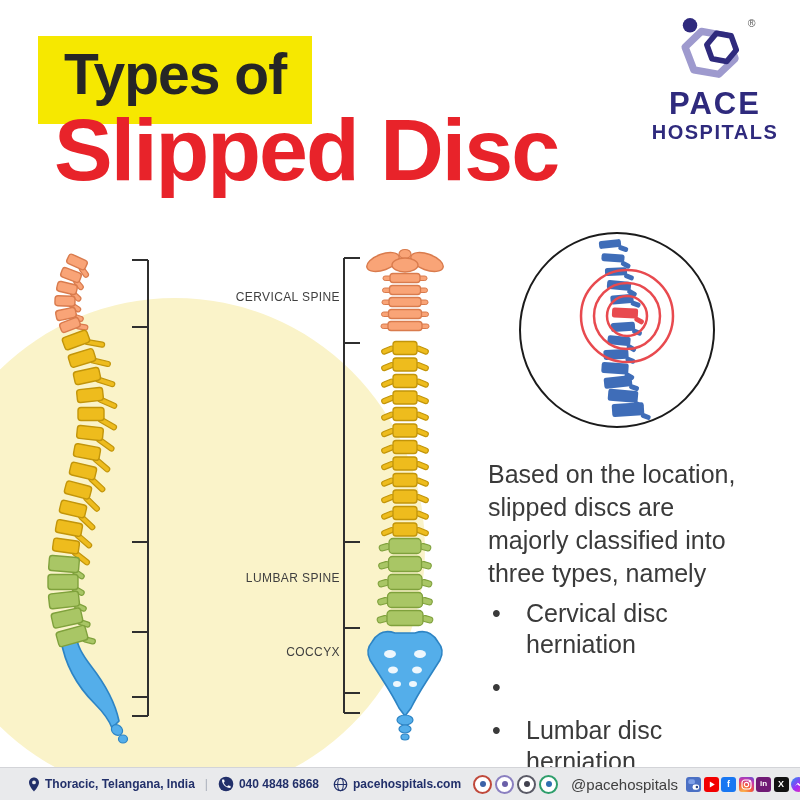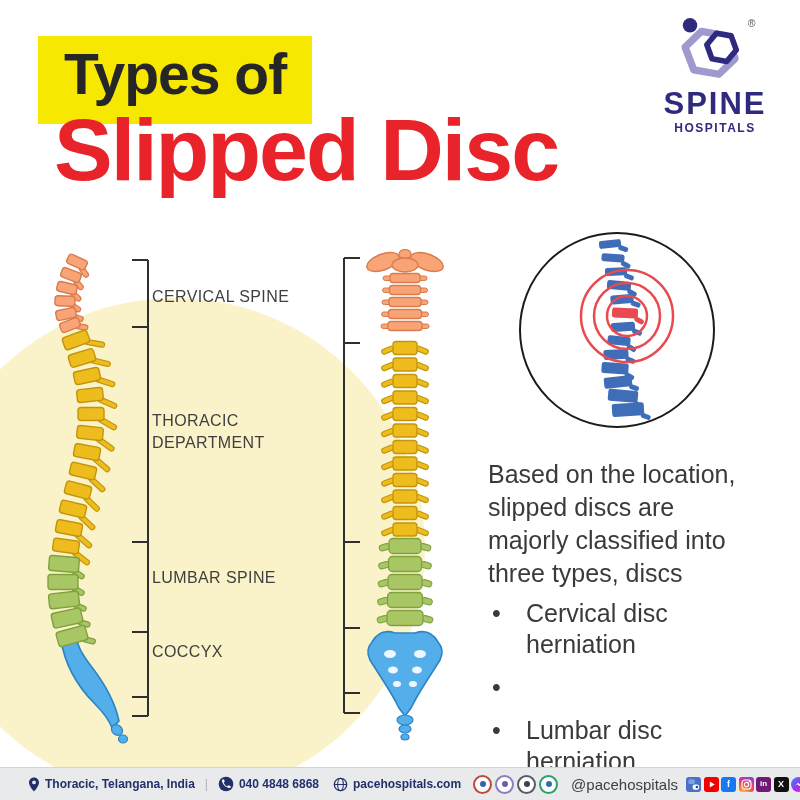--- a/index.html
+++ b/index.html
@@ -7,31 +7,31 @@
   .canvas{position:relative;width:800px;height:800px;background:#ffffff;overflow:hidden;}
 
   
   .title-box{position:absolute;left:38px;top:36px;height:88px;line-height:76px;
     padding:0 26px;background:#f6e800;color:#262626;font-size:57px;font-weight:700;letter-spacing:-1px;}
   .title-big{position:absolute;left:54px;top:104px;color:#e8232a;font-size:88px;font-weight:700;letter-spacing:-2px;line-height:1.05;}
 
   
   .logo{position:absolute;left:645px;top:16px;width:140px;text-align:center;}
   .logo .name{color:#2f2a7d;font-size:31px;font-weight:700;letter-spacing:2px;line-height:1;margin-top:2px;}
-  .logo .sub{color:#2f2a7d;font-size:12px;font-weight:700;letter-spacing:1.5px;margin-top:2px;}
+  .logo .sub{color:#2f2a7d;font-size:20px;font-weight:700;letter-spacing:1.5px;margin-top:2px;}
 
   
   .pale-circle{position:absolute;left:-75px;top:298px;width:500px;height:500px;border-radius:50%;background:#faf3c9;}
 
   
   .abs{position:absolute;}
 
   
-  .slabel{position:absolute;left:152px;width:188px;text-align:left;color:#3f3f3f;
-    font-size:16px;letter-spacing:.4px;line-height:22px;}
+  .slabel{position:absolute;left:152px;width:188px;text-align:right;color:#3f3f3f;
+    font-size:12px;letter-spacing:.4px;line-height:22px;}
 
   
   .desc{position:absolute;left:488px;top:458px;width:300px;color:#3a3a3a;}
   .desc .line{font-size:25px;line-height:33px;}
   .bullets{margin:8px 0 0 0;padding:0;list-style:none;}
   .bullets li{display:flex;margin-bottom:12px;font-size:25px;line-height:31px;}
   .bullets li .dot{width:34px;flex:0 0 34px;padding-left:4px;}
   .bullets li .dot::before{content:"•";font-size:25px;}
   .bullets li .btxt{width:215px;}
 
@@ -62,21 +62,21 @@
   </div>
   <div class="title-big">Slipped Disc</div>
 
   <div class="logo">
     <svg width="92" height="66" viewBox="0 0 70 50">
       <polygon points="54.7,30.7 41.2,43.7 20.5,40.1 13.3,21.3 26.8,8.3 47.5,11.9" fill="none" stroke="#9e9ace" stroke-width="6" stroke-linejoin="round" transform="translate(0,4) scale(0.92)"></polygon>
       <polygon points="51.8,27.1 44.1,36.3 32.3,34.2 28.2,22.9 35.9,13.7 47.7,15.8" fill="#ffffff" stroke="#2f2a7d" stroke-width="4.5" stroke-linejoin="round" transform="translate(2,0) scale(0.95)"></polygon>
       <circle cx="16" cy="7" r="5.5" fill="#2f2a7d"></circle>
       <text x="60" y="8" font-size="8" fill="#555">®</text>
     </svg>
-    <div class="name">SPINE</div>
+    <div class="name">PACE</div>
     <div class="sub">HOSPITALS</div>
   </div>
 
   <svg id="side-spine" class="abs" style="left:25px;top:250px" width="170" height="500" viewBox="0 0 170 500">
       <path d="M36,390 C40,415 52,436 70,454 C78,462 84,470 87,478 L94,471 C90,452 80,434 66,416 C56,403 52,394 52,388 Z" fill="#54aeea" stroke="#2d84c4" stroke-width="1.6"></path>
       <ellipse cx="92" cy="480" rx="6" ry="5" fill="#54aeea" stroke="#2d84c4" stroke-width="1.2" transform="rotate(40 92 480)"></ellipse>
       <ellipse cx="98" cy="489" rx="4.5" ry="4" fill="#54aeea" stroke="#2d84c4" stroke-width="1.2"></ellipse>
       <rect x="58" y="9.5" width="12" height="5" rx="2.5" fill="#f9a477" stroke="#d97b4d" stroke-width="1.2" transform="rotate(54.77514056883193 52 12)"></rect>
       <rect x="42" y="7" width="20" height="10" rx="3" fill="#f9a477" stroke="#d97b4d" stroke-width="1.4" transform="rotate(24.77514056883193 52 12)"></rect>
       <rect x="52" y="22.5" width="12" height="5" rx="2.5" fill="#f9a477" stroke="#d97b4d" stroke-width="1.2" transform="rotate(51.03751102542182 46 25)"></rect>
@@ -247,29 +247,28 @@
       <rect x="121" y="165.3" width="10" height="5" rx="2" fill="#3f6db8" transform="rotate(30 108 167.8)"></rect>
       <rect x="93" y="161.8" width="30" height="12" rx="2.5" fill="#3f6db8" transform="rotate(5 108 167.8)"></rect>
       <rect x="127" y="179.10000000000002" width="10" height="5" rx="2" fill="#3f6db8" transform="rotate(21 113 181.60000000000002)"></rect>
       <rect x="97" y="175.10000000000002" width="32" height="13" rx="2.5" fill="#3f6db8" transform="rotate(-4 113 181.60000000000002)"></rect>
       <circle cx="112" cy="88" r="20" fill="none" stroke="#e84a4f" stroke-width="2.5"></circle>
       <circle cx="112" cy="88" r="33" fill="none" stroke="#e84a4f" stroke-width="2.5"></circle>
       <circle cx="112" cy="88" r="46" fill="none" stroke="#e84a4f" stroke-width="2.5"></circle>
     </svg>
 
   <div class="slabel" style="top:286px">CERVICAL SPINE</div>
-  <div class="slabel" style="top:410px">THORACIC DEPARTMENT</div>
   <div class="slabel" style="top:567px">LUMBAR SPINE</div>
   <div class="slabel" style="top:641px">COCCYX</div>
 
   <div class="desc">
     <div class="line">Based on the location,</div>
     <div class="line">slipped discs are</div>
     <div class="line">majorly classified into</div>
-    <div class="line">three types, discs</div>
+    <div class="line">three types, namely</div>
     <ul class="bullets">
       <li>
           <span class="dot"></span>
           <span class="btxt">Cervical disc herniation</span>
         </li>
       <li>
           <span class="dot"></span>
         </li>
       <li>
           <span class="dot"></span>

